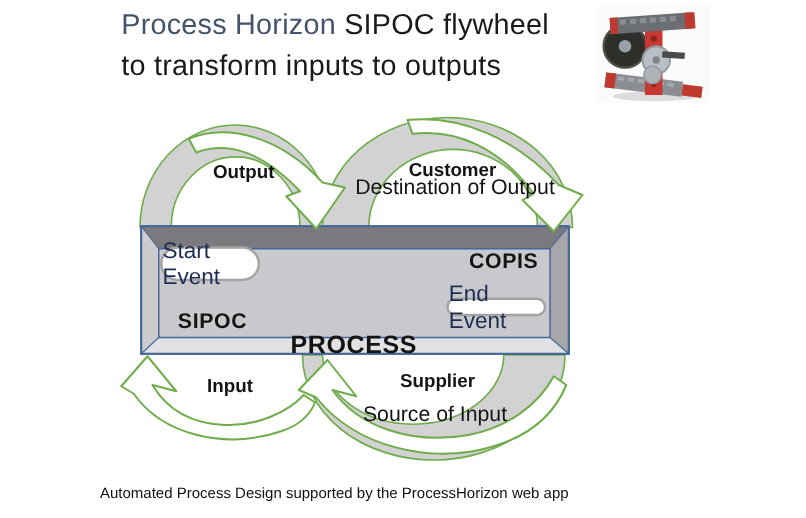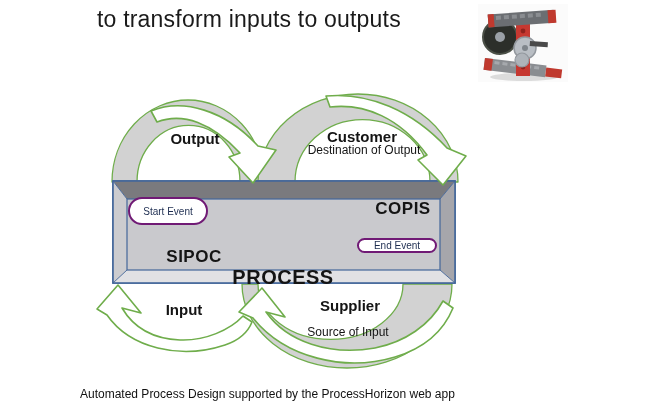--- a/index.html
+++ b/index.html
@@ -10,48 +10,49 @@
   
   .title { position:absolute; left:97px; top:3px; font-size:23px; line-height:33px; letter-spacing:0.2px; }
   .title .accent { color:#44546A; }
   
   .photo { position:absolute; left:478px; top:4px; width:90px; height:78px; background:#fbfbfb; }
   
   .diagram { position:absolute; left:0; top:0; width:645px; height:414px; }
   
   .label { position:absolute; transform:translate(-50%,-50%); white-space:nowrap; color:#141414; }
   .b15 { font-weight:bold; font-size:15px; }
-  .r15 { font-size:12px; }
+  .r15 { font-size:17px; }
   .lbl-output      { left:195px; top:138px; }
   .lbl-customer    { left:362px; top:136px; }
   .lbl-destination { left:364px; top:150px; }
   .lbl-input       { left:184px; top:309px; }
   .lbl-supplier    { left:350px; top:305px;text-align:right; }
   .lbl-source      { left:348px; top:332px; }
   .lbl-process     { left:283px; top:233px; font-weight:bold; font-size:20px; letter-spacing:0.5px;margin-top:44px; }
   .lbl-copis       { left:403px; top:209px; font-weight:bold; font-size:17px; letter-spacing:0.5px; }
-  .lbl-sipoc       { left:170px; top:257px; font-weight:bold; font-size:17px; letter-spacing:0.5px;margin-left:24px; }
+  .lbl-sipoc       { left:170px; top:257px; font-weight:bold; font-size:17px; letter-spacing:0.5px; }
   
   .pill {
     position:absolute; box-sizing:border-box; background:#ffffff;
-    border:2px solid #701a75; border-radius:15px;
+    border:2px solid #a3a3a3; border-radius:15px;
     display:flex; align-items:center; justify-content:center;
-    font-size:10px; color:#1d2d50;
+    font-size:18px; color:#1d2d50;
   }
   .pill-start { left:128px; top:197px; width:80px; height:28px; }
   .pill-end   { left:357px; top:238px; width:80px; height:15px; }
   
   .caption { position:absolute; left:80px; top:387px; font-size:12px; color:#111111; }
 </style>
 </head>
 <body>
 
 <div class="stage">
 
   <div class="title">
+    <div><span class="accent">Process Horizon</span><span> SIPOC flywheel</span></div>
     <div>to transform inputs to outputs</div>
   </div>
 
   <div class="photo">
     <svg width="90" height="78" viewBox="0 0 90 78">
       <ellipse cx="46" cy="73" rx="34" ry="4" fill="#000000" opacity="0.12"></ellipse>
 
       <g transform="rotate(7 40 64)">
         <rect x="6" y="58" width="62" height="12" fill="#8a8d91"></rect>
         <rect x="6" y="58" width="8" height="12" fill="#c0392e"></rect>

